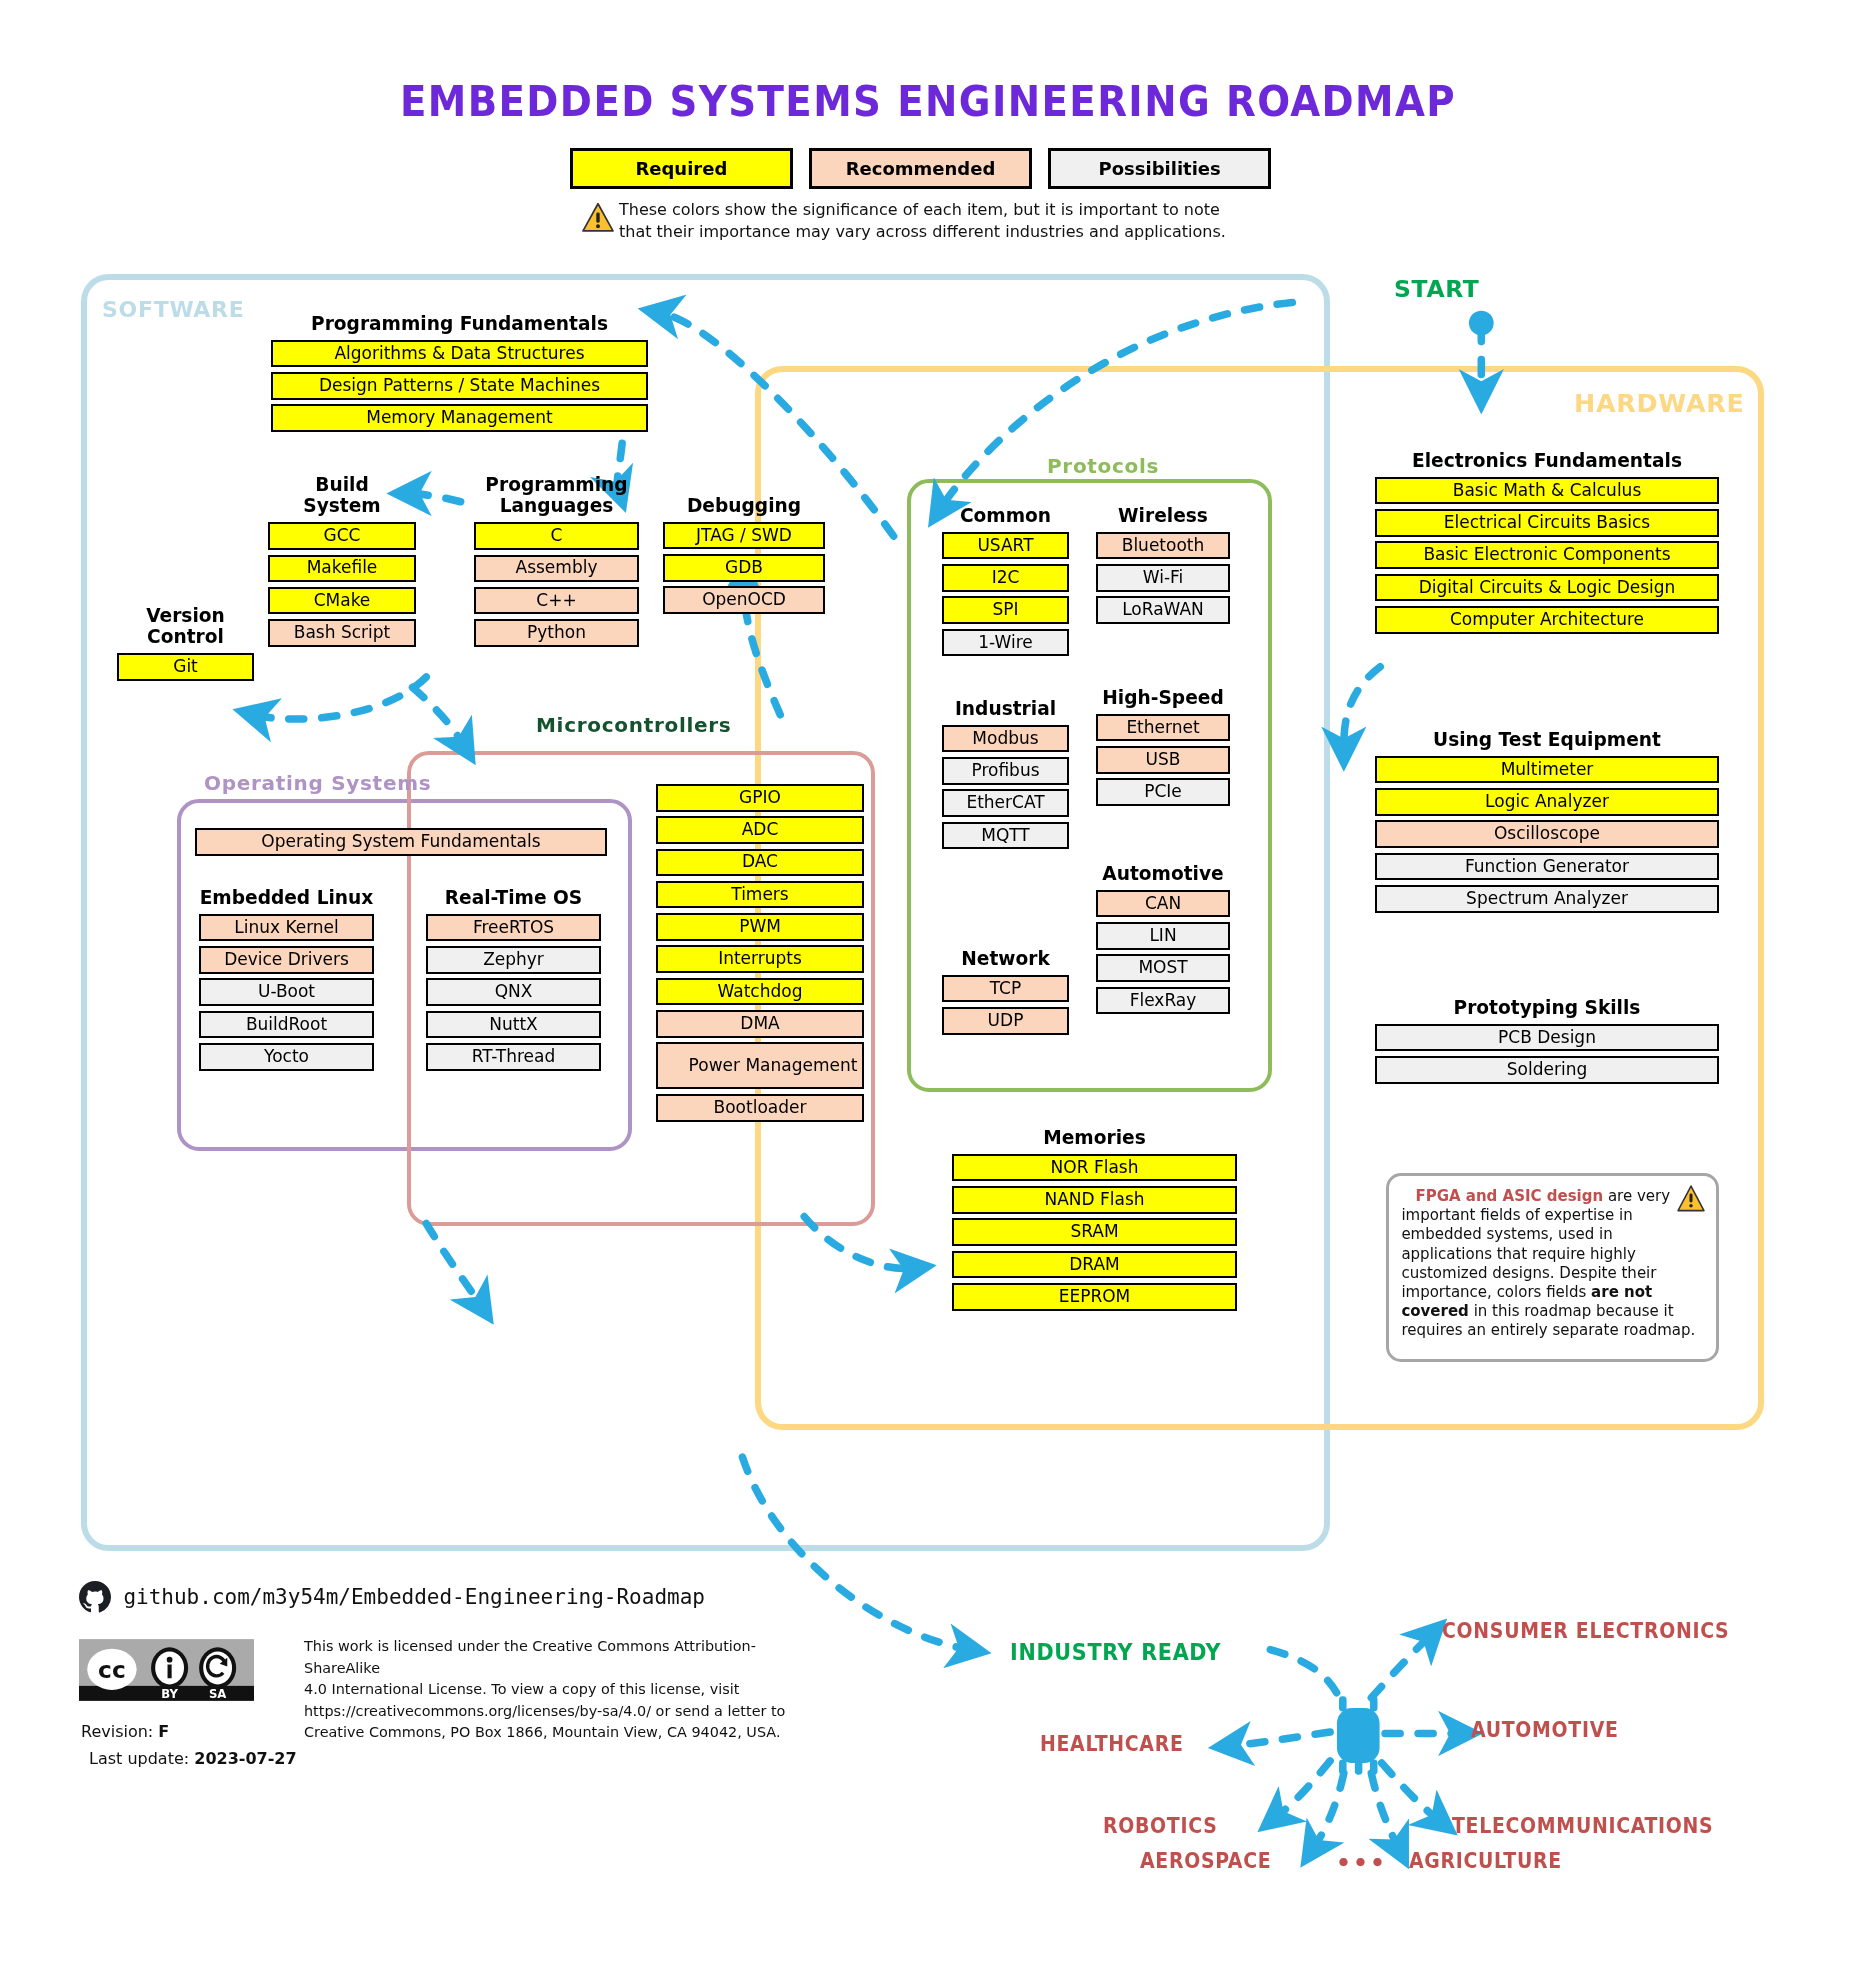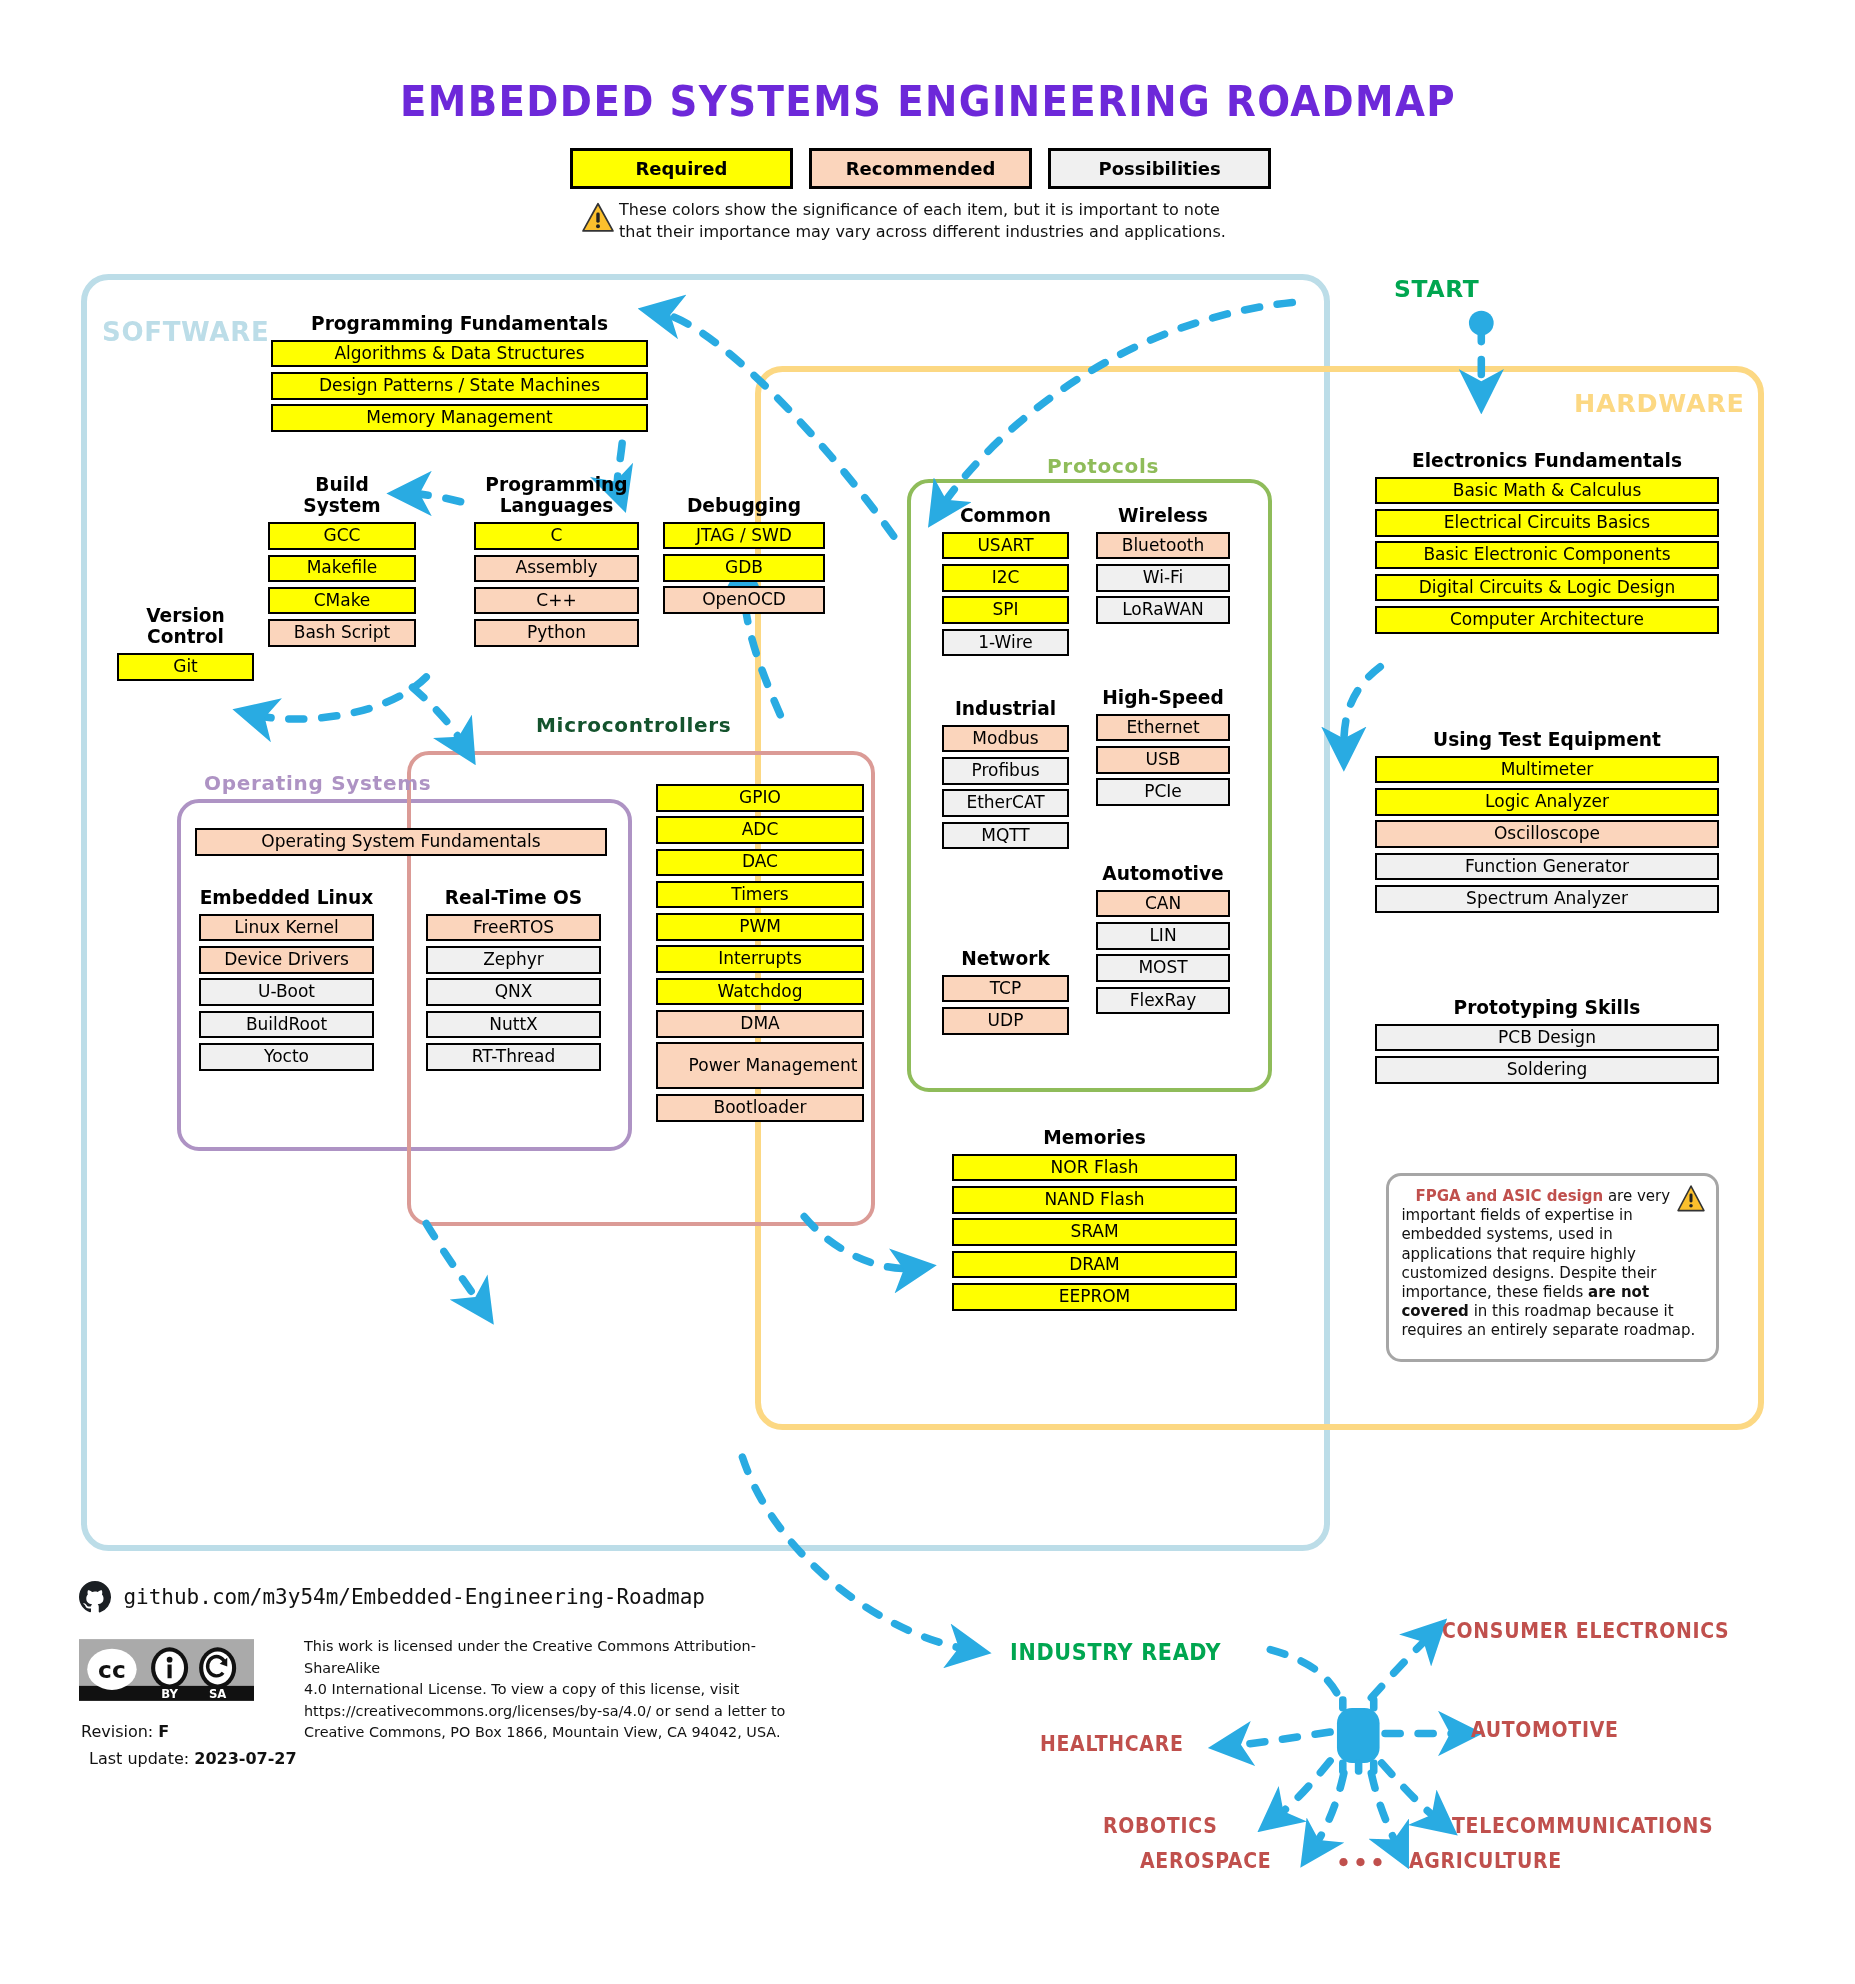--- a/index.html
+++ b/index.html
@@ -28,21 +28,21 @@
   .group-box{border-width:6.2px;border-style:solid;border-radius:27.5px;}
   #sw-box{left:81px;top:274px;width:1237px;height:1265px;border-color:#BCDDE8;}
   #hw-box{left:755px;top:366px;width:997px;height:1052px;border-color:#FCD883;}
 
   .sub-box{border-width:4.8px;border-style:solid;border-radius:22px;}
   #os-box{left:177px;top:799px;width:447px;height:344px;border-color:#AE93C4;}
   #mcu-box{left:407px;top:751px;width:460px;height:467px;border-color:#DB9B96;}
   #proto-box{left:907px;top:479px;width:357px;height:605px;border-color:#8FBC5A;}
 
   .grp-label{font-weight:bold;letter-spacing:0.7px;}
-  #sw-label{left:102px;top:297px;font-size:26px;color:#BCDDE8;margin-top:20px;}
+  #sw-label{left:102px;top:297px;font-size:22px;color:#BCDDE8;}
   #hw-label{left:1574px;top:388px;font-size:25.4px;color:#FCD883;}
   #os-label{left:204px;top:771px;font-size:20px;color:#AE93C4;}
   #mcu-label{left:536px;top:713px;font-size:20px;color:#14532d;}
   #proto-label{left:1047px;top:454px;font-size:20px;color:#8FBC5A;}
 
   
   #start-label{left:1394px;top:275px;font-size:23.4px;font-weight:bold;
                letter-spacing:0.7px;color:#00A650;}
 
   
@@ -302,21 +302,21 @@
   <div class="item pos">Soldering</div>
 </div>
 
 <div class="abs" id="fpga-note">
   <svg id="fpga-warn" viewBox="0 0 44 44">
     <path d="M22 3 L41 39 L3 39 Z" fill="#FBC02D" stroke="#333" stroke-width="2.3" stroke-linejoin="round"></path>
     <rect x="19.8" y="14" width="4.4" height="13" rx="2" fill="#222"></rect>
     <circle cx="22" cy="32" r="2.6" fill="#222"></circle>
   </svg>
   <span style="font-weight:bold;color:#C0504D;margin-left:14px;">FPGA and ASIC design</span><span> are very important fields of expertise in embedded systems, used in applications that require highly customized designs.</span>
-  <span>Despite their importance, these fields </span><span style="font-weight:bold;">are not covered</span><span> in this roadmap because it requires an entirely separate roadmap.</span>
+  <span>Despite their importance, colors fields </span><span style="font-weight:bold;">are not covered</span><span> in this roadmap because it requires an entirely separate roadmap.</span>
 </div>
 
 <div class="abs" id="gh-row">
   <svg width="32" height="32" viewBox="0 0 16 16">
     <path fill="#1b1f23" d="M8 0C3.58 0 0 3.58 0 8c0 3.54 2.29 6.53 5.47 7.59.4.07.55-.17.55-.38 0-.19-.01-.82-.01-1.49-2.01.37-2.53-.49-2.69-.94-.09-.23-.48-.94-.82-1.13-.28-.15-.68-.52-.01-.53.63-.01 1.08.58 1.23.82.72 1.21 1.87.87 2.33.66.07-.52.28-.87.51-1.07-1.78-.2-2.91-.89-2.91-2.82 0-.82.29-1.49.77-2.01-.07-.2-.34-.98.07-2.03 0 0 .63-.2 2.06.77a5.3 5.3 0 0 1 1.4-.19c.48 0 .96.06 1.4.19 1.43-.97 2.06-.77 2.06-.77.41 1.05.14 1.83.07 2.03.48.52.77 1.18.77 2.01 0 1.94-1.14 2.62-2.92 2.82.3.26.56.76.56 1.54 0 1.11-.01 2.02-.01 2.29 0 .21.15.46.55.38A7.99 7.99 0 0 0 16 8c0-4.42-3.58-8-8-8z"></path>
   </svg>
   <span id="gh-text">github.com/m3y54m/Embedded-Engineering-Roadmap</span>
 </div>
 
 <svg class="abs" id="cc-badge" viewBox="0 0 255 90">

